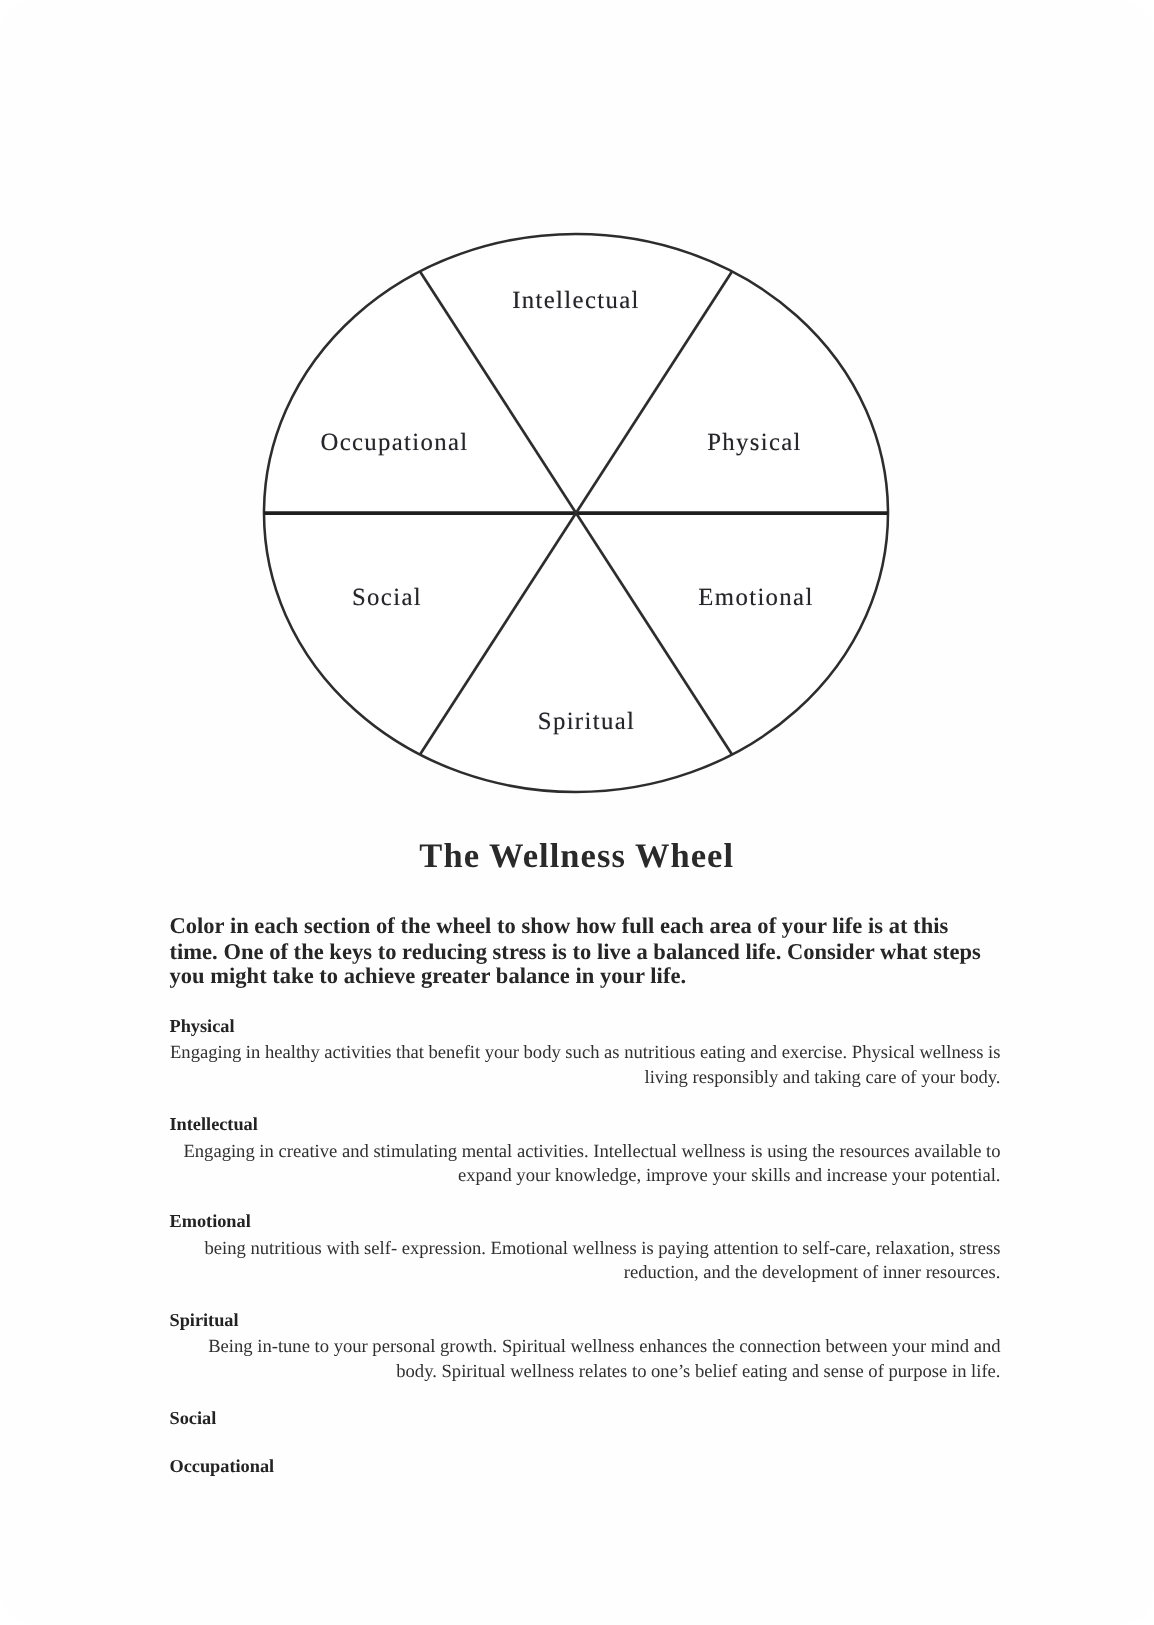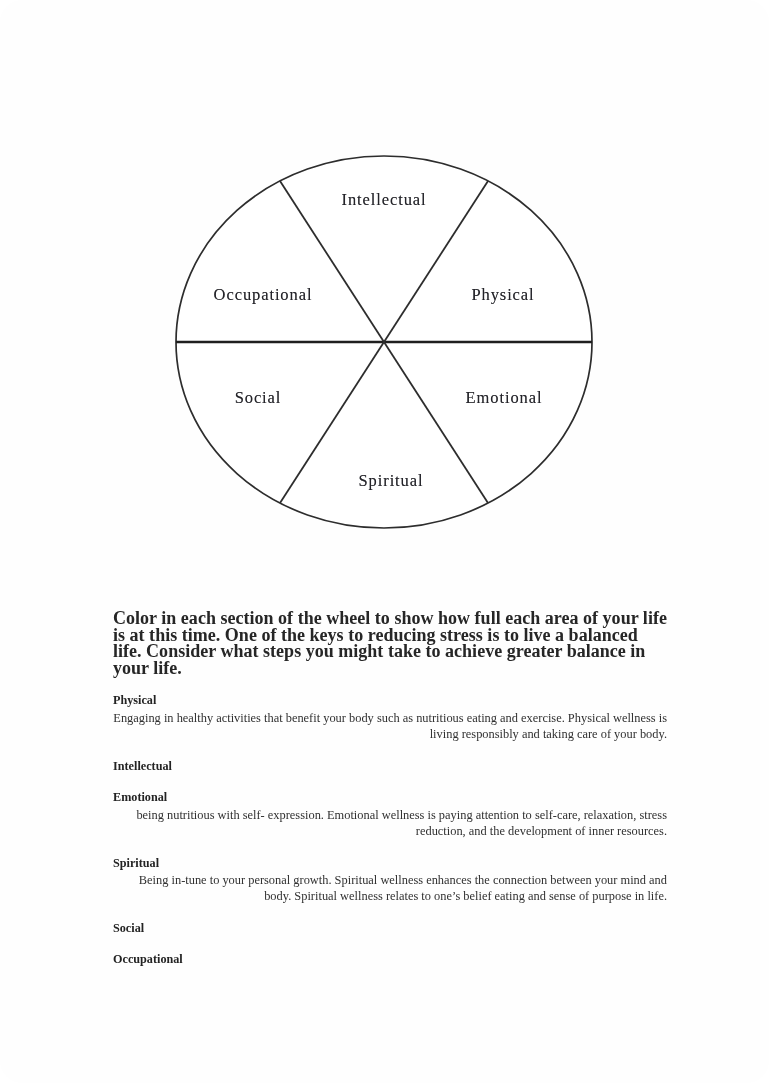--- a/index.html
+++ b/index.html
@@ -65,21 +65,21 @@
 
   
   #body-text {
     position: absolute;
     left: 113px;
     top: 610px;
     width: 554px;
   }
   #intro {
     font-weight: bold;
-    font-size: 18px;
+    font-size: 15px;
     line-height: 16.6px;
     color: #262626;
     letter-spacing: 0.02px;
     margin: 0 0 17px 0;
   }
   .section {
     margin: 0 0 16px 0;
   }
   .section-heading {
     font-weight: bold;
@@ -121,32 +121,34 @@
 
     <div class="wheel-label" style="left:334px; top:253px;">Emotional</div>
 
     <div class="wheel-label" style="left:221px; top:336px;">Spiritual</div>
 
     <div class="wheel-label" style="left:88px; top:253px;">Social</div>
 
     <div class="wheel-label" style="left:93px; top:150px;">Occupational</div>
   </div>
 
+  <div id="doc-title">The Wellness Wheel</div>
 
   <div id="body-text">
 
     <p id="intro">Color in each section of the wheel to show how full each area of your life is at this time.  One of the keys to reducing stress is to live a balanced life.  Consider what steps you might take to achieve greater balance in your life.</p>
 
     <div class="section">
       <div class="section-heading">Physical</div>
       <p class="section-body">Engaging in healthy activities that benefit your body such as nutritious eating and exercise. Physical wellness is living responsibly and taking care of your body.</p>
     </div>
 
     <div class="section">
       <div class="section-heading">Intellectual</div>
+      <p class="section-body">Engaging in creative and stimulating mental activities. Intellectual wellness is using the resources available to expand your knowledge, improve your skills and increase your potential.</p>
     </div>
 
     <div class="section">
       <div class="section-heading">Emotional</div>
       <p class="section-body">being nutritious with self- expression. Emotional wellness is paying attention to self-care, relaxation, stress reduction, and the development of inner resources.</p>
     </div>
 
     <div class="section">
       <div class="section-heading">Spiritual</div>
       <p class="section-body">Being in-tune to your personal growth. Spiritual wellness enhances the connection between your mind and body. Spiritual wellness relates to one’s belief eating and sense of purpose in life.</p>

